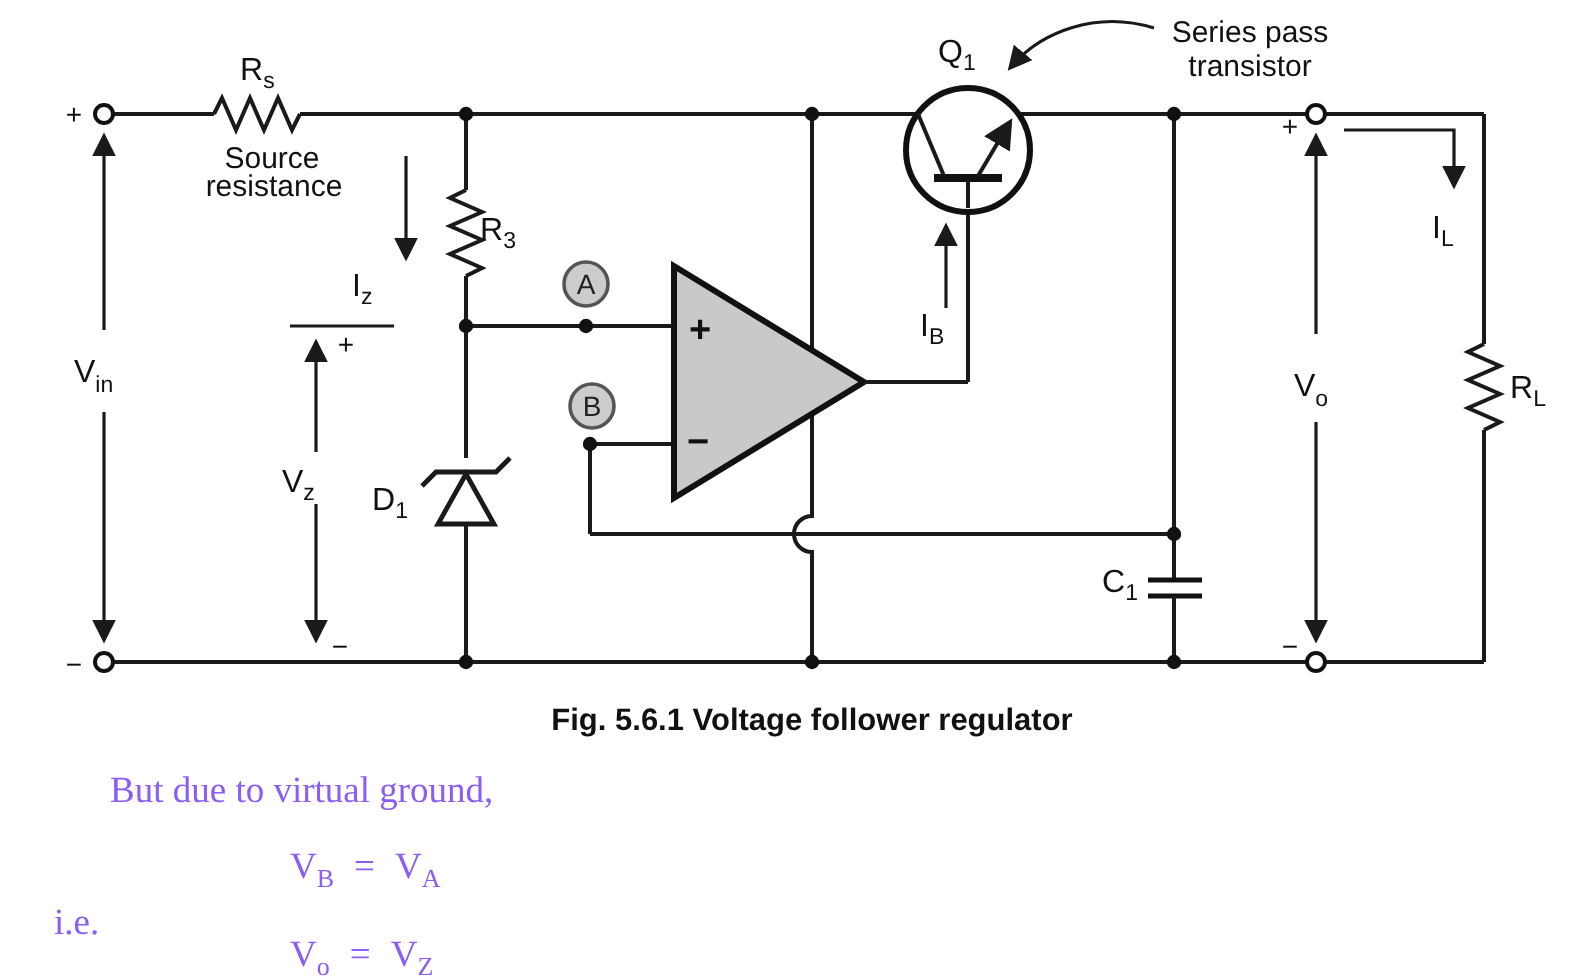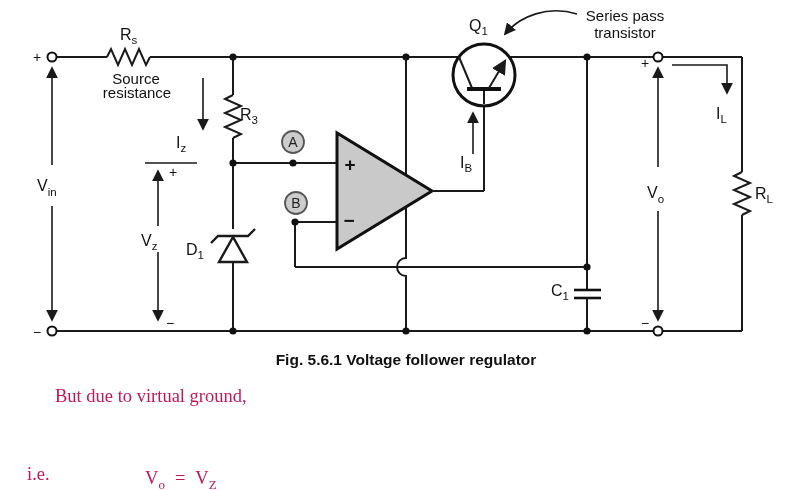--- a/index.html
+++ b/index.html
@@ -9,21 +9,21 @@
   .wire{stroke:#1a1a1a;stroke-width:2;fill:none;}
   .thin{stroke-width:1.6;}
   .comp{stroke:#1a1a1a;stroke-width:2.4;fill:none;}
   .lbl{font-family:"Liberation Sans",sans-serif;font-size:16px;fill:#111;}
   .lbl .sub{font-size:11.5px;}
   .small{font-size:14px;}
   .note{font-family:"Liberation Sans",sans-serif;font-size:15px;fill:#111;}
   .opsign{font-family:"Liberation Sans",sans-serif;font-size:19px;font-weight:bold;fill:#111;}
   .nodeletter{font-family:"Liberation Sans",sans-serif;font-size:14px;fill:#222;}
   .caption{font-family:"Liberation Sans",sans-serif;font-size:15.5px;font-weight:bold;fill:#111;}
-  .bodytext{position:absolute;font-family:"Liberation Serif",serif;font-size:18.5px;color:#be185d;}
+  .bodytext{position:absolute;font-family:"Liberation Serif",serif;font-size:18.5px;color:#8b5cf6;}
   .bodytext sub{font-size:13px;}
   .eqgap{display:inline-block;margin:0 10px;}
 </style>
 </head>
 <body>
 
 <div class="page">
 
 <svg width="786" height="376" viewBox="0 0 786 376">
   <defs>
@@ -144,22 +144,25 @@
   <text class="lbl" x="716" y="119"><tspan>I</tspan><tspan class="sub" dy="4">L</tspan></text>
   <text class="lbl" x="755" y="199"><tspan>R</tspan><tspan class="sub" dy="4">L</tspan></text>
 
   <text class="caption" x="406" y="365" text-anchor="middle"><tspan>Fig. 5.6.1 Voltage follower regulator</tspan></text>
 </svg>
 
 <div class="bodytext" style="left:55px;top:386px;">
   <span>But due to virtual ground,</span>
 </div>
 
+<div class="bodytext" style="left:145px;top:424px;">
+  <span>V</span><sub>B</sub><span class="eqgap">=</span><span>V</span><sub>A</sub>
+</div>
 
-<div class="bodytext" style="left:27px;top:452px;margin-top:12px;">
+<div class="bodytext" style="left:27px;top:452px;">
   <span>i.e.</span>
 </div>
 
 <div class="bodytext" style="left:145px;top:468px;">
   <span>V</span><sub>o</sub><span class="eqgap">=</span><span>V</span><sub>Z</sub>
 </div>
 
 </div>
 
 </body></html>

